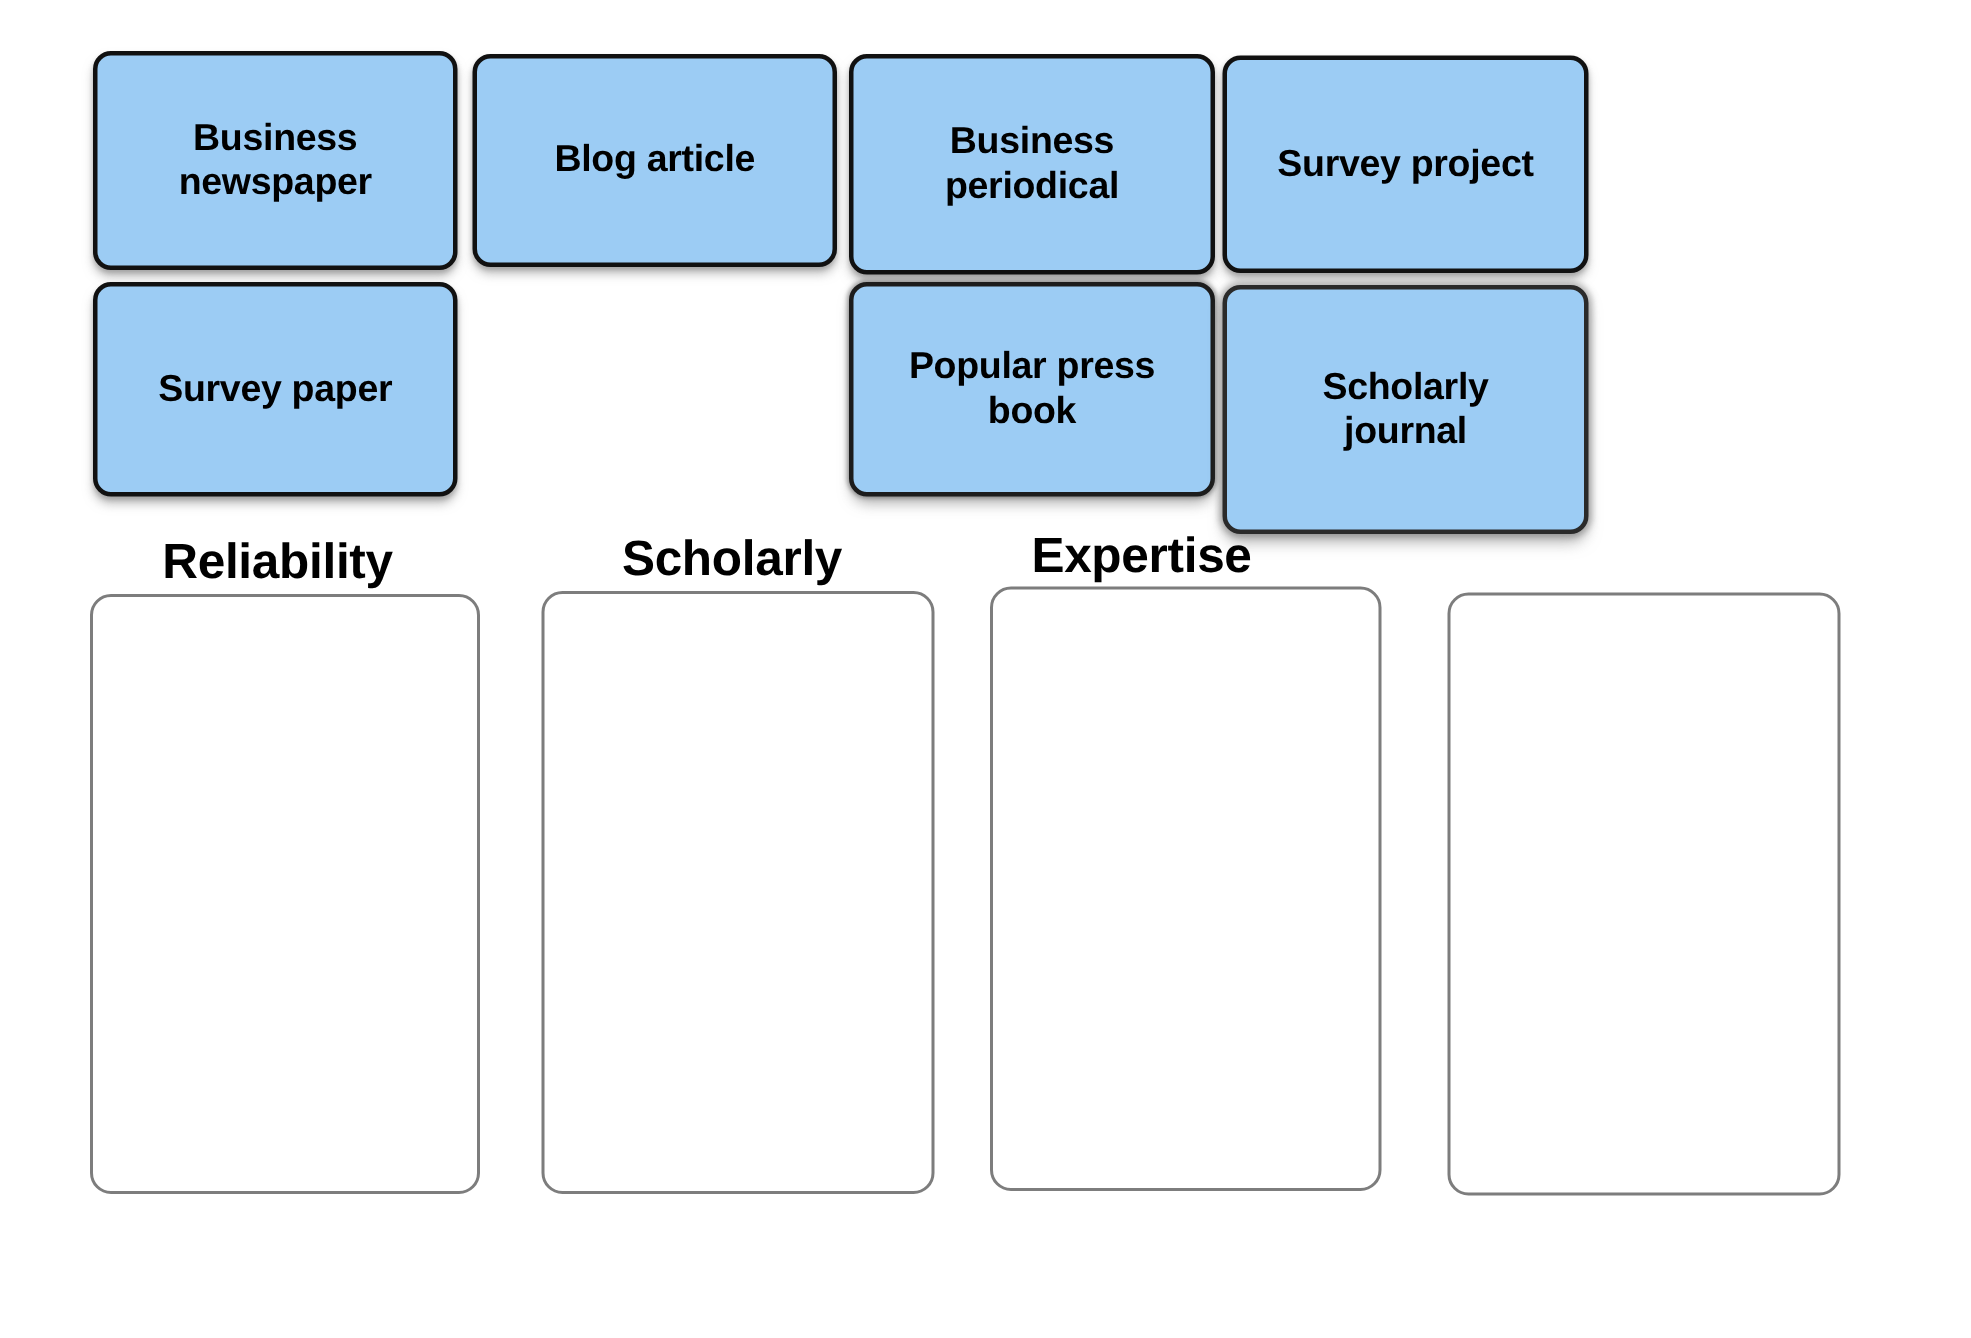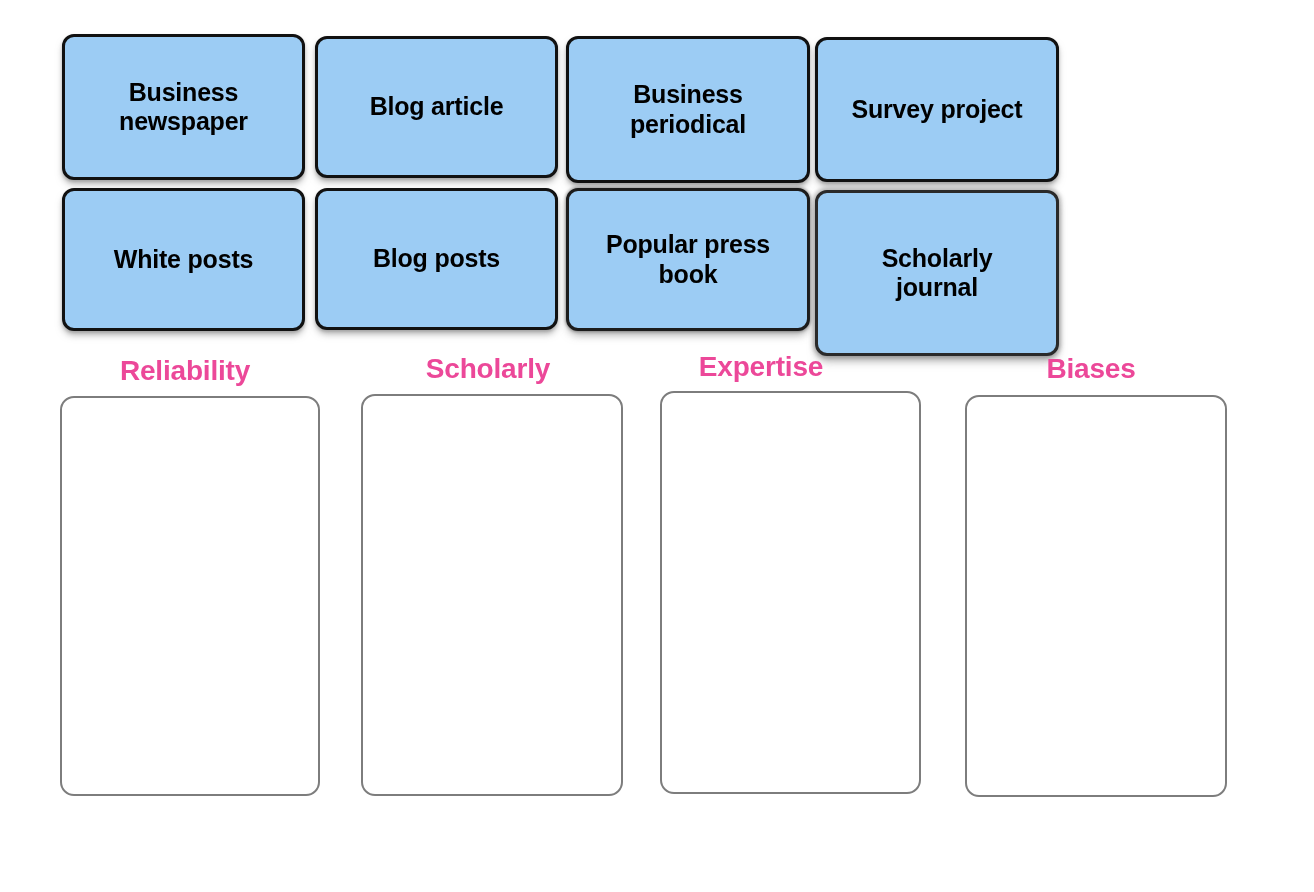--- a/index.html
+++ b/index.html
@@ -62,22 +62,22 @@
     border-color: #2a2a2a;
     box-shadow: 0 0 4px 2px rgba(110,110,110,0.5),
                 0 7px 10px -2px rgba(130,130,130,0.6);
   }
 
   
   .cat-title {
     position: absolute;
     text-align: center;
     font-weight: bold;
-    font-size: 28px;
-    color: #ec4899;
+    font-size: 33px;
+    color: #000000;
     letter-spacing: -0.2px;
     white-space: nowrap;
     user-select: none;
   }
 
   
   .dropzone {
     position: absolute;
     box-sizing: border-box;
     background: #ffffff;
@@ -102,49 +102,43 @@
   <div class="card" style="left:566px; top:36px; width:244px; height:147px;">
     <span class="card-label">Business
 periodical</span>
   </div>
 
   <div class="card" style="left:815px; top:37px; width:244px; height:145px;justify-content:center;">
     <span class="card-label">Survey project</span>
   </div>
 
   <div class="card" style="left:62px; top:188px; width:243px; height:143px;">
-    <span class="card-label">White posts</span>
+    <span class="card-label">Survey paper</span>
   </div>
 
-  <div class="card" style="left:315px; top:188px; width:243px; height:142px;">
-    <span class="card-label">Blog posts</span>
-  </div>
 
   <div class="card soft" style="left:566px; top:188px; width:244px; height:143px;align-items:center;">
     <span class="card-label">Popular press
 book</span>
   </div>
 
   <div class="card soft-light" style="left:815px; top:190px; width:244px; height:166px;">
     <span class="card-label">Scholarly
 journal</span>
   </div>
 
   <div class="cat-title" style="left:85px; top:355px; width:200px;">
     <span>Reliability</span>
   </div>
   <div class="cat-title" style="left:388px; top:353px; width:200px;">
     <span>Scholarly</span>
   </div>
   <div class="cat-title" style="left:661px; top:351px; width:200px;">
     <span>Expertise</span>
   </div>
-  <div class="cat-title" style="left:991px; top:353px; width:200px;">
-    <span>Biases</span>
-  </div>
 
   <div class="dropzone" style="left:60px; top:396px; width:260px; height:400px;"></div>
 
   <div class="dropzone" style="left:361px; top:394px; width:262px; height:402px;"></div>
 
   <div class="dropzone" style="left:660px; top:391px; width:261px; height:403px;"></div>
 
   <div class="dropzone" style="left:965px; top:395px; width:262px; height:402px;"></div>
 
 </div>

